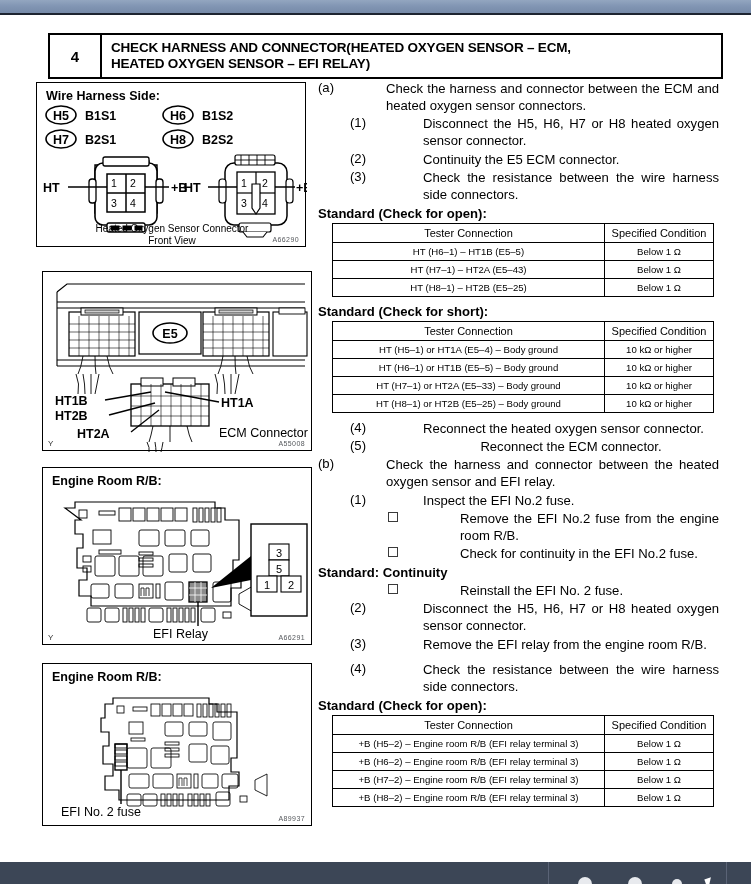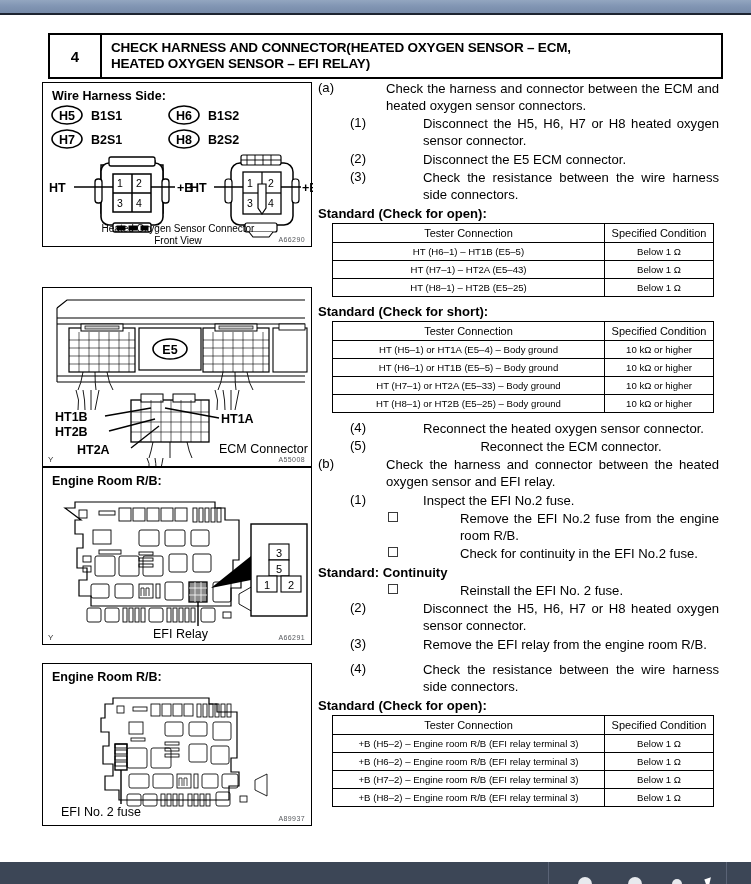--- a/index.html
+++ b/index.html
@@ -62,22 +62,22 @@
   }
   .fig .code{
     position:absolute;right:6px;bottom:3px;font-size:7px;color:#55585c;
     letter-spacing:0.4px;
   }
   .fig .ymark{
     position:absolute;left:5px;bottom:2px;font-size:8px;color:#333;
   }
   .fig svg{position:absolute;left:0;top:0;}
 
-  #fig1{left:42px;top:67px;width:270px;height:165px;padding-left:48px;}
-  #fig2{left:42px;top:256px;width:270px;height:180px;margin-top:16px;}
+  #fig1{left:36px;top:67px;width:270px;height:165px;padding-left:48px;}
+  #fig2{left:42px;top:256px;width:270px;height:180px;}
   #fig3{left:42px;top:452px;width:270px;height:178px;}
   #fig4{left:42px;top:648px;width:270px;height:163px;}
 
   
   .content{
     position:absolute;left:318px;top:65px;width:401px;
     font-size:13.1px;color:#000;
   }
   .li{display:flex;margin-bottom:1px;}
   .li .mark{flex:none;text-align:left;}
@@ -472,21 +472,21 @@
       <div class="txt">Check the harness and connector between the ECM and heated oxygen sensor connectors.</div>
     </div>
 
     <div class="li lvl-1">
       <div class="mark">(1)</div>
       <div class="txt">Disconnect the H5, H6, H7 or H8 heated oxygen sensor connector.</div>
     </div>
 
     <div class="li lvl-1">
       <div class="mark">(2)</div>
-      <div class="txt">Disconnect the E5 ECM connector.</div>
+      <div class="txt">Continuity the E5 ECM connector.</div>
     </div>
 
     <div class="li lvl-1">
       <div class="mark">(3)</div>
       <div class="txt">Check the resistance between the wire harness side connectors.</div>
     </div>
 
     <div class="std">Standard (Check for open):</div>
     <table class="spec">
       <thead>

